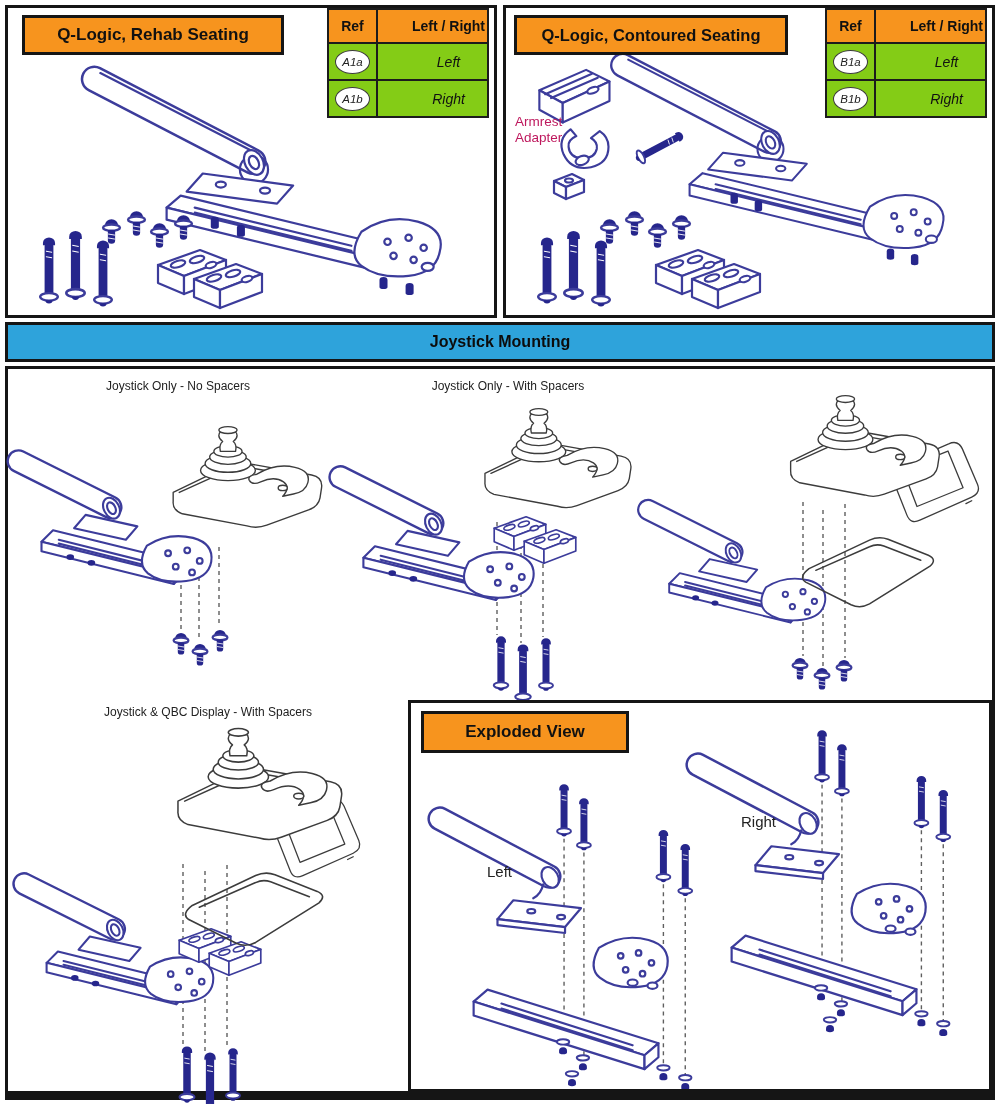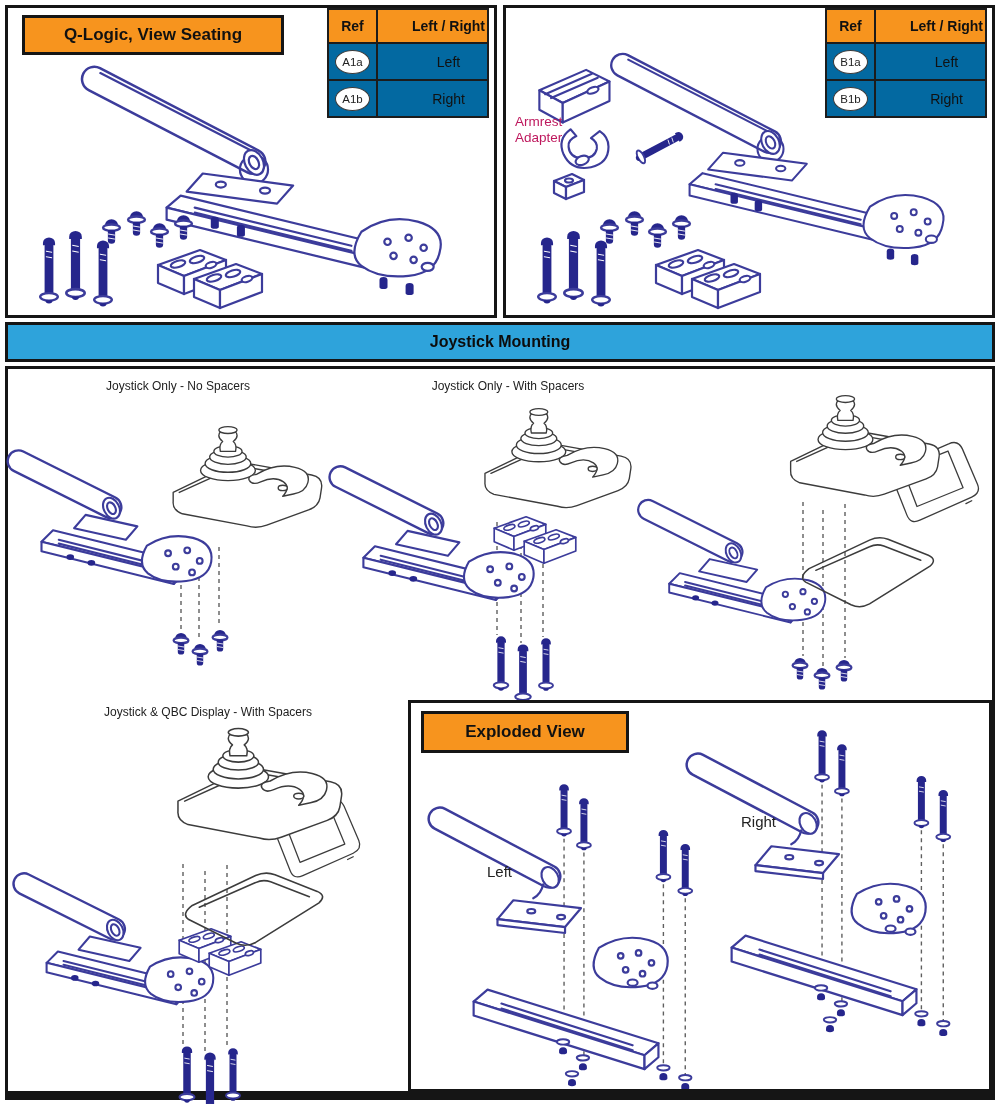--- a/index.html
+++ b/index.html
@@ -15,21 +15,21 @@
            display: flex; align-items: center; justify-content: center;
            font-weight: bold; color: #111; z-index: 5; }
   .badge-rehab { left: 14px; top: 7px; width: 262px; height: 40px; font-size: 17px; }
   .badge-contoured { left: 8px; top: 7px; width: 274px; height: 40px; font-size: 16.5px; }
   .badge-exploded { left: 10px; top: 8px; width: 208px; height: 42px; font-size: 17px; }
 
   .reftable { position: absolute; top: 0px; right: 5px; border-collapse: collapse;
               font-size: 14px; color: #111; z-index: 4; background: #fff; }
   .reftable th, .reftable td { border: 2px solid #1c1c1c; text-align: center; vertical-align: middle; }
   .reftable th { background: var(--badge-orange, #F7941E); font-weight: bold; height: 34px; }
-  .reftable td { height: 37px; background: #0369a1; }
+  .reftable td { height: 37px; background: #84cc16; font-style: italic; }
   .c-ref { width: 49px; } .c-lr { width: 111px; padding-left: 32px; }
   .refc { display: inline-block; width: 35px; height: 24px; line-height: 22px;
           border: 1.5px solid #3a3a3a; border-radius: 50%; font-size: 11.5px; color: #222; background: #fff; }
 
   .art { position: absolute; left: 0; top: 45px; width: 486px; height: 268px; overflow: visible; }
   .callout { position: absolute; left: 9px; top: 106px; width: 72px; font-size: 13.5px;
              line-height: 1.15; color: #be185d; z-index: 6; }
 
   .bluebar { position: absolute; left: 5px; top: 322px; width: 990px; height: 40px;
              background: var(--section-blue, #2EA3DB); border: 3px solid #151515;
@@ -255,21 +255,21 @@
         <use href="#nut" x="154" y="274" width="16" height="20"></use>
         <use href="#nut" x="143" y="290" width="16" height="20"></use>
         <use href="#nut" x="235" y="284" width="16" height="20"></use>
         <use href="#nut" x="257" y="294" width="16" height="20"></use>
       </symbol>
     </defs>
   </svg>
 
   <section class="panel tl">
     <div class="badge badge-rehab">
-      <span>Q-Logic, View Seating</span>
+      <span>Q-Logic, Rehab Seating</span>
     </div>
     <table class="reftable">
       <tbody>
         <tr>
           <th class="c-ref">Ref</th>
           <th class="c-lr">Left / Right</th>
         </tr>
         <tr>
           <td class="c-ref"><span class="refc">A1a</span></td>
           <td class="c-lr">Left</td>
@@ -280,20 +280,23 @@
         </tr>
       </tbody>
     </table>
     <svg class="art" viewBox="0 0 486 268">
       <use href="#railasm" x="52" y="0" width="402" height="246"></use>
       <use href="#hwset" x="28" y="152" width="252" height="155"></use>
     </svg>
   </section>
 
   <section class="panel tr">
+    <div class="badge badge-contoured">
+      <span>Q-Logic, Contoured Seating</span>
+    </div>
     <table class="reftable">
       <tbody>
         <tr>
           <th class="c-ref">Ref</th>
           <th class="c-lr">Left / Right</th>
         </tr>
         <tr>
           <td class="c-ref"><span class="refc">B1a</span></td>
           <td class="c-lr">Left</td>
         </tr>

